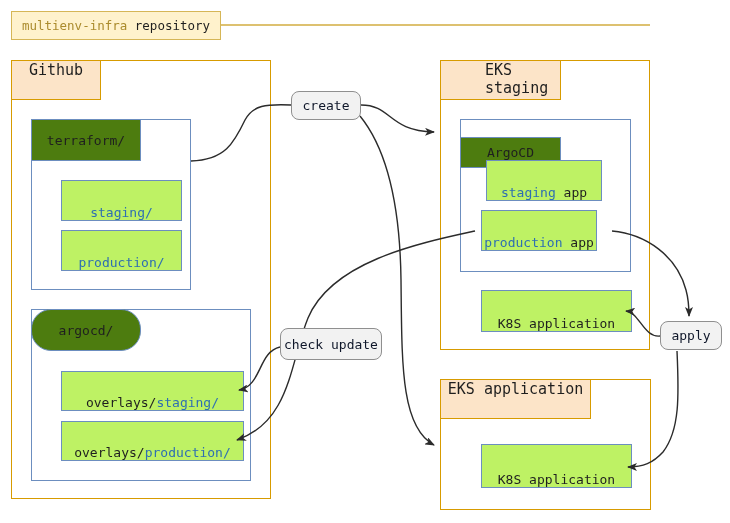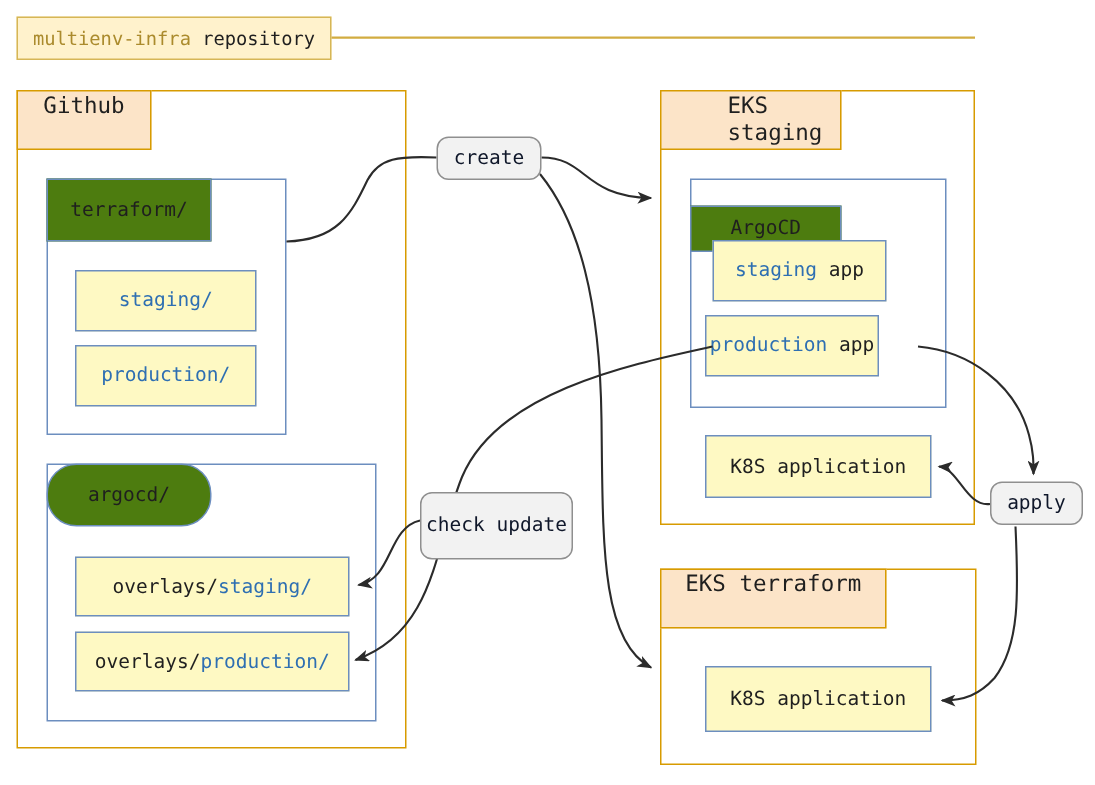--- a/index.html
+++ b/index.html
@@ -24,23 +24,23 @@
   }
   .hl-gold{color:#ab8b2d;}
   
   .blue-group{border:1.5px solid #6c8ebf;background:#ffffff;z-index:2;}
   .blue-tab{
     border:1.5px solid #6c8ebf;background:#4d7c0f;z-index:3;
     display:flex;align-items:center;justify-content:center;
     font-size:13px;color:#1f1f1f;
   }
   .blue-box{
-    border:1.5px solid #6c8ebf;background:#fef9c3;z-index:3;
-    display:flex;align-items:center;justify-content:center;
-    font-size:13px;color:#1f1f1f;white-space:pre;
+    border:1.5px solid #6c8ebf;background:#bef264;z-index:3;
+    display:flex;align-items:flex-end;justify-content:center;
+    font-size:13px;color:#1f1f1f;white-space:pre;margin-left:11px;
   }
   .hl-blue{color:#2e6fb2;}
   
   .edge-label{
     border:1.5px solid #8f8f8f;background:#f2f2f2;border-radius:8px;z-index:6;
     display:flex;align-items:center;justify-content:center;
     font-size:13px;color:#0f172a;white-space:pre;
   }
   
   svg.edges{position:absolute;left:0;top:0;z-index:5;pointer-events:none;}
@@ -95,21 +95,21 @@
 </div>
 <div class="abs blue-box" style="left:470px;top:210px;width:116px;height:41px;">
   <span class="hl-blue">production</span><span> app</span>
 </div>
 <div class="abs blue-box" style="left:470px;top:290px;width:151px;height:42px;">
   <span>K8S application</span>
 </div>
 
 <div class="abs gold-container" style="left:440px;top:379px;width:211px;height:131px;"></div>
 <div class="abs gold-tab" style="left:440px;top:379px;width:151px;height:40px;">
-  <span>EKS terraform</span>
+  <span>EKS application</span>
 </div>
 <div class="abs blue-box" style="left:470px;top:444px;width:151px;height:44px;">
   <span>K8S application</span>
 </div>
 
 <svg class="edges" width="730" height="523" viewBox="0 0 730 523">
   <defs>
     <marker id="arrow" viewBox="0 0 10 8" markerWidth="10" markerHeight="8" refX="9" refY="4" orient="auto" markerUnits="userSpaceOnUse">
       <path d="M0,0 L10,4 L0,8 L2.6,4 Z" fill="#2b2b2b"></path>
     </marker>
@@ -130,18 +130,18 @@
   <path class="edge-path" d="M612,231 C646,234 677,256 686,290 C689,301 689,308 689,316" marker-end="url(#arrow)"></path>
 
   <path class="edge-path" d="M660,336 C644,338 639,312 626,311" marker-end="url(#arrow)"></path>
 
   <path class="edge-path" d="M677,351 C679,395 680,430 663,452 C653,463 643,467 628,467" marker-end="url(#arrow)"></path>
 </svg>
 
 <div class="abs edge-label" style="left:291px;top:91px;width:70px;height:29px;">
   <span>create</span>
 </div>
-<div class="abs edge-label" style="left:280px;top:328px;width:102px;height:45px;">
+<div class="abs edge-label" style="left:280px;top:328px;width:102px;height:32px;">
   <span>check update</span>
 </div>
 <div class="abs edge-label" style="left:660px;top:321px;width:62px;height:29px;">
   <span>apply</span>
 </div>
 
 </body></html>

